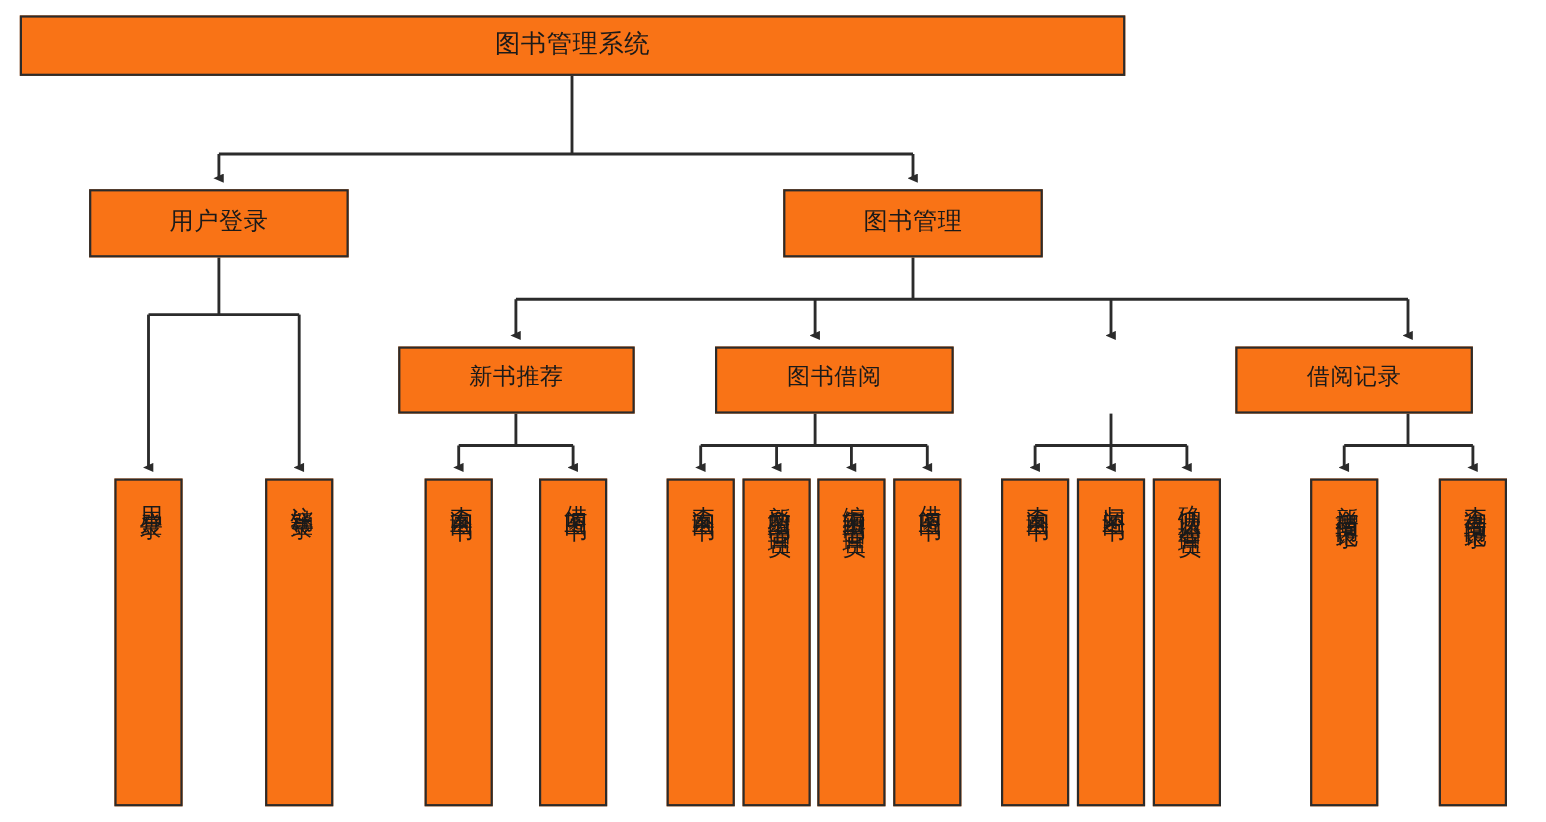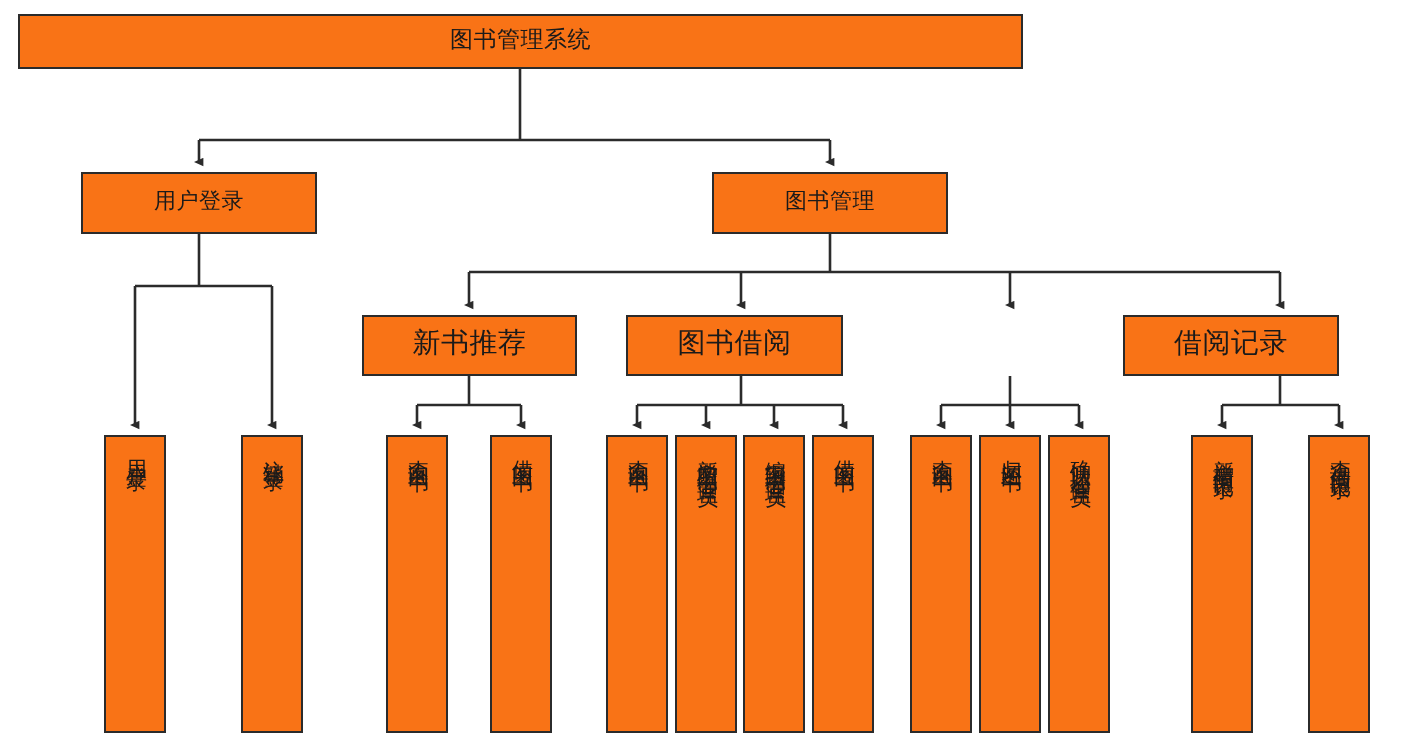--- a/index.html
+++ b/index.html
@@ -39,21 +39,21 @@
   }
   .node-label {
     font-size: 22px;
     line-height: 1.15;
     letter-spacing: 0.5px;
     white-space: nowrap;
     text-align: center;
   }
   .node-box.level-root .node-label { font-size: 23px; }
   .node-box.level-2 .node-label { font-size: 22px; }
-  .node-box.level-3 .node-label { font-size: 28px; }
+  .node-box.level-3 .node-label { font-size: 21px; }
 
   .node-box.vertical {
     align-items: flex-start;
     justify-content: center;
     padding-top: 6px;
   }
   .node-box.vertical .node-label {
     writing-mode: vertical-rl;
     text-orientation: upright;
     font-size: 21px;
@@ -133,21 +133,21 @@
   <div class="node-box level-2" style="left:81px; top:172px; width:236px; height:62px;">
     <span class="node-label">用户登录</span>
   </div>
   <div class="node-box level-2" style="left:712px; top:172px; width:236px; height:62px;">
     <span class="node-label">图书管理</span>
   </div>
 
   <div class="node-box level-3" style="left:362px; top:315px; width:215px; height:61px;">
     <span class="node-label">新书推荐</span>
   </div>
-  <div class="node-box level-3" style="left:626px; top:315px; width:217px; height:61px;">
+  <div class="node-box level-3" style="left:650px; top:315px; width:217px; height:61px;">
     <span class="node-label">图书借阅</span>
   </div>
   <div class="node-box level-3" style="left:1123px; top:315px; width:216px; height:61px;">
     <span class="node-label">借阅记录</span>
   </div>
 
   <div class="node-box vertical" style="left:104px; top:435px; width:62px; height:298px;">
     <span class="node-label">用户登录</span>
   </div>
   <div class="node-box vertical" style="left:241px; top:435px; width:62px; height:298px;">

